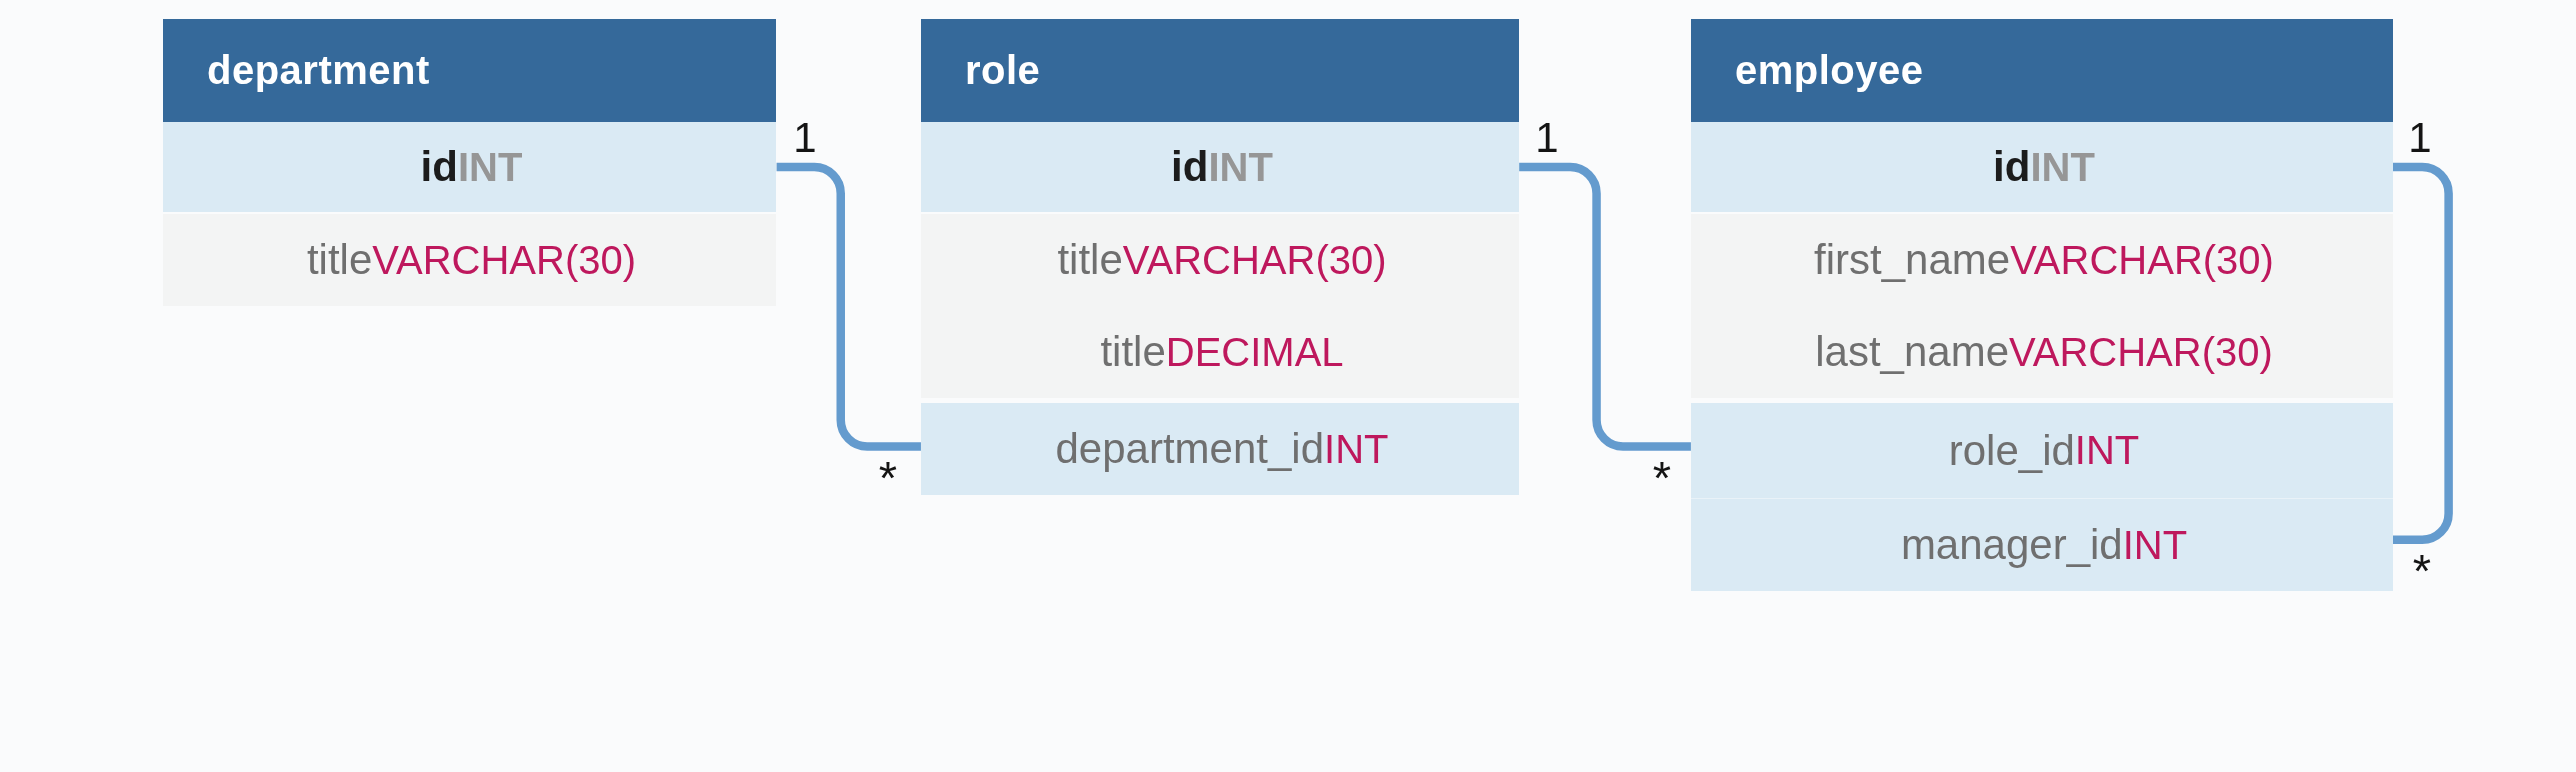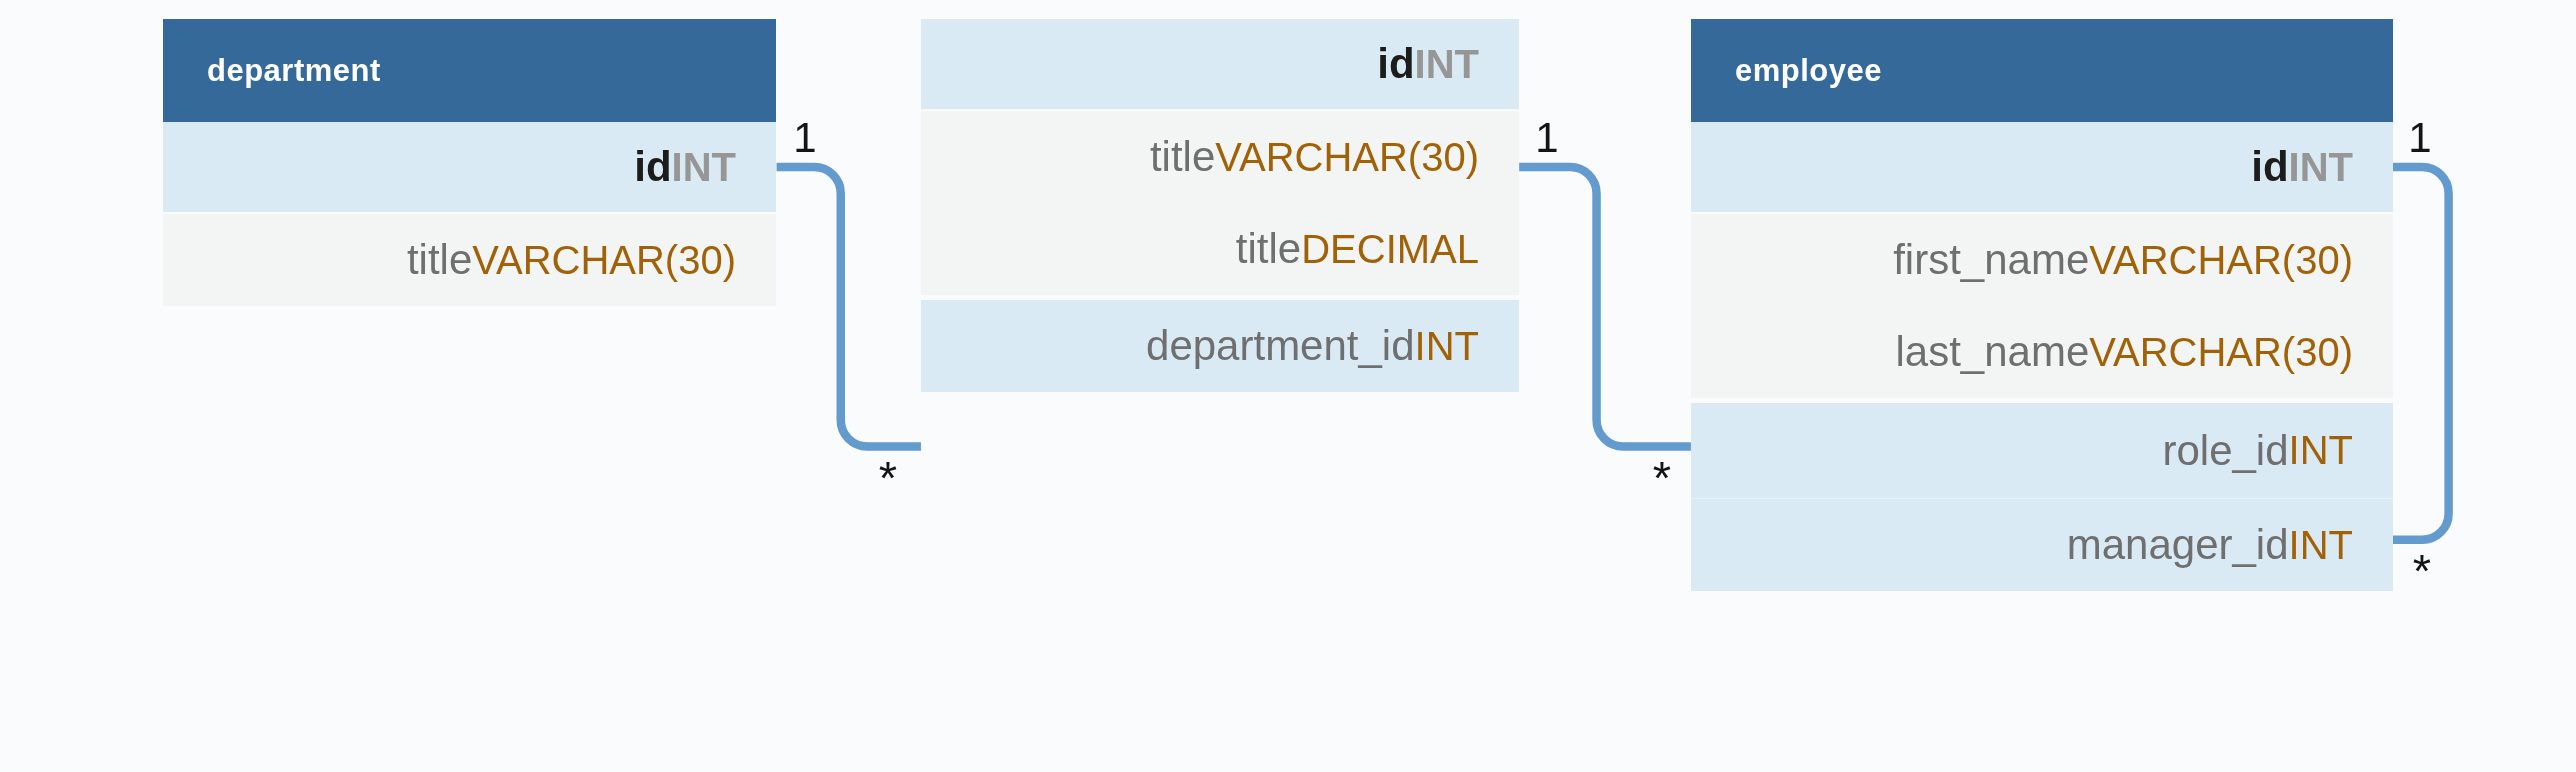--- a/index.html
+++ b/index.html
@@ -27,37 +27,37 @@
   .thead{
     height:103px;
     background:var(--header);
     display:flex;
     align-items:center;
     padding-left:44px;
   }
   .tname{
     color:#ffffff;
     font-weight:bold;
-    font-size:31px;
+    font-size:40px;
     letter-spacing:0.5px;
   }
   .row{
     height:92px;
     background:var(--row);
     display:flex;
     align-items:center;
-    justify-content:flex-end;
+    justify-content:center;
     padding:0 40px 0 44px;
   }
   .row.key{background:var(--keyrow)}
   .row.sep3{border-bottom:2.8px solid var(--bg)}
   .row.sep6{height:97px;border-bottom:5.7px solid var(--bg)}
   .row.sep2{height:96px;border-bottom:1.9px solid var(--faintsep)}
   .fname{font-size:42px;color:#6f6f6f}
-  .ftype{font-size:40px;color:#a16207}
+  .ftype{font-size:40px;color:#be185d}
   .row.pk .fname{color:#1c1c1c;font-weight:bold}
   .row.pk .ftype{color:#969696;font-weight:bold}
 
   .card{
     position:absolute;
     font-size:42px;
     line-height:1;
     color:#141414;
     transform:translate(-50%,-50%);
   }
@@ -85,20 +85,23 @@
       <span class="fname">id</span>
       <span class="ftype">INT</span>
     </div>
     <div class="row">
       <span class="fname">title</span>
       <span class="ftype">VARCHAR(30)</span>
     </div>
   </div>
 
   <div class="table" style="left:921px;width:598px">
+    <div class="thead">
+      <span class="tname">role</span>
+    </div>
     <div class="row key pk sep3">
       <span class="fname">id</span>
       <span class="ftype">INT</span>
     </div>
     <div class="row">
       <span class="fname">title</span>
       <span class="ftype">VARCHAR(30)</span>
     </div>
     <div class="row sep6">
       <span class="fname">title</span>

